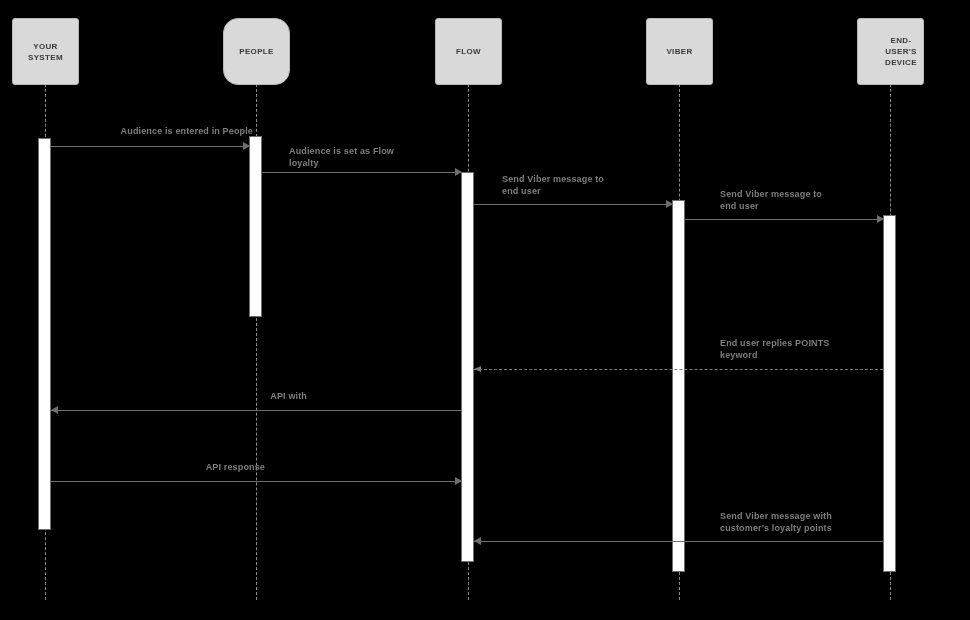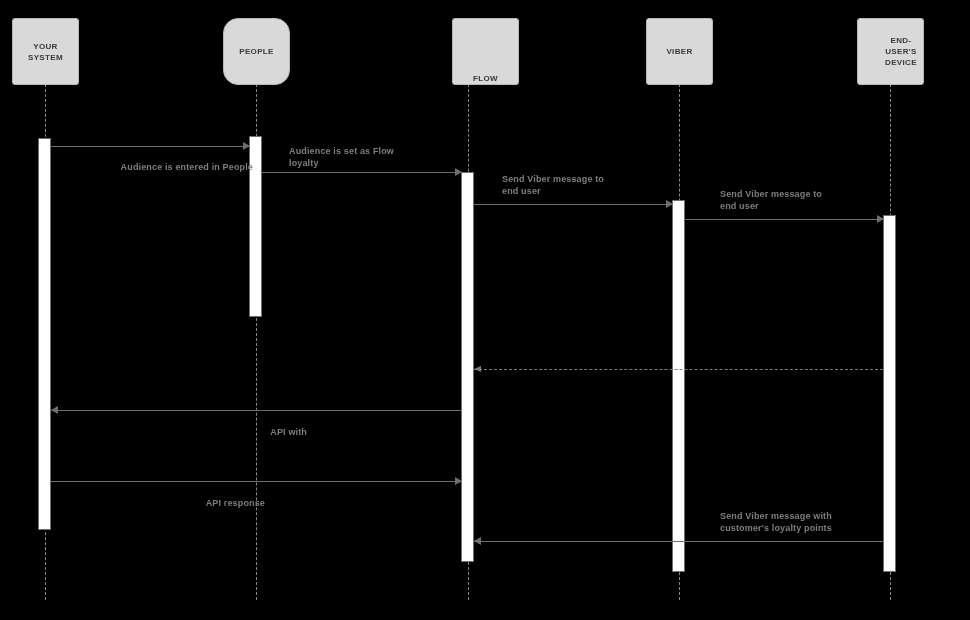--- a/index.html
+++ b/index.html
@@ -88,42 +88,41 @@
     position: absolute;
     font-size: 9px;
     font-weight: bold;
     line-height: 12px;
     color: #7e7e7e;
     letter-spacing: 0.15px;
     white-space: pre-line;
   }
   .msg-label.right-align {
     text-align: right;
-    margin-top: 36px;
   }
 </style>
 </head>
 <body>
 
 <div id="canvas">
 
   <div class="lifeline" style="left:45px; top:79px; height:521px;"></div>
   <div class="lifeline" style="left:256px; top:79px; height:521px;"></div>
   <div class="lifeline" style="left:468px; top:79px; height:521px;"></div>
   <div class="lifeline" style="left:679px; top:79px; height:521px;"></div>
   <div class="lifeline" style="left:890px; top:79px; height:521px;"></div>
 
   <div class="participant" style="left:12px; top:18px;">
     <span class="p-label">YOUR
 SYSTEM</span>
   </div>
   <div class="participant" style="left:223px; top:18px;border-radius:15px;">
     <span class="p-label">PEOPLE</span>
   </div>
-  <div class="participant" style="left:452px; top:18px;align-items:flex-end;">
+  <div class="participant" style="left:435px; top:18px;">
     <span class="p-label">FLOW</span>
   </div>
   <div class="participant" style="left:646px; top:18px;">
     <span class="p-label">VIBER</span>
   </div>
   <div class="participant" style="left:857px; top:18px;padding-left:21px;">
     <span class="p-label">END-USER'S
 DEVICE</span>
   </div>
 
@@ -147,20 +146,22 @@
   <div class="msg-label" style="left:502px; top:173px; width:170px;">Send Viber message to
 end user</div>
 
   <div class="msg-line" style="left:685px; top:219px; width:198px;"></div>
   <div class="arrowhead right" style="left:877px; top:215px;"></div>
   <div class="msg-label" style="left:720px; top:188px; width:175px;">Send Viber message to
 end user</div>
 
   <div class="msg-line dashed" style="left:474px; top:369px; width:409px;"></div>
   <div class="arrowhead open-left" style="left:474px; top:366px;"></div>
+  <div class="msg-label" style="left:720px; top:337px; width:180px;">End user replies POINTS
+keyword</div>
 
   <div class="msg-line" style="left:51px; top:410px; width:410px;"></div>
   <div class="arrowhead left" style="left:51px; top:406px;"></div>
   <div class="msg-label right-align" style="left:175px; top:390px; width:132px;">API with</div>
 
   <div class="msg-line" style="left:51px; top:481px; width:410px;"></div>
   <div class="arrowhead right" style="left:455px; top:477px;"></div>
   <div class="msg-label right-align" style="left:110px; top:461px; width:155px;">API response</div>
 
   <div class="msg-line" style="left:474px; top:541px; width:409px;"></div>

